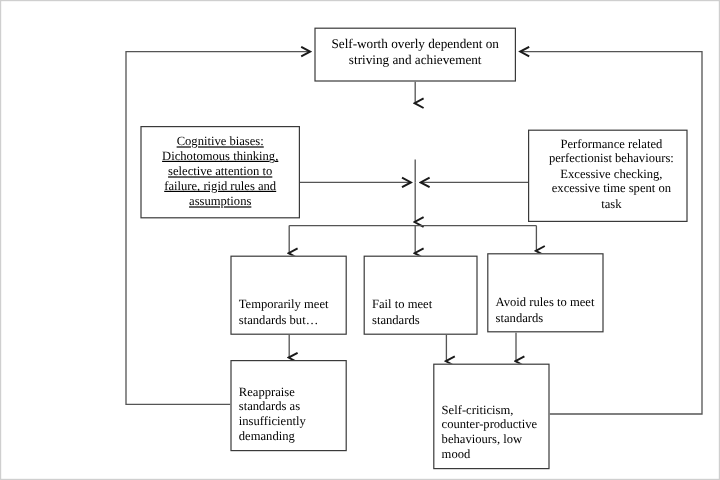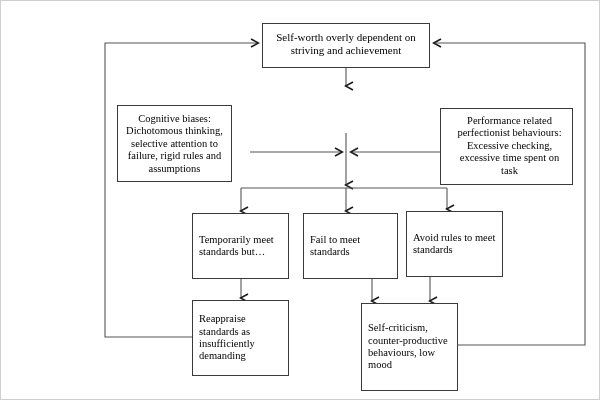--- a/index.html
+++ b/index.html
@@ -32,29 +32,29 @@
     box-sizing:border-box;
     border:1px solid #3a3a3a;
     background:#ffffff;
     display:flex;
     padding:4px 6px;
     line-height:1.18;
   }
   .node .node-text{display:block;width:100%;}
   .node.center-text{align-items:flex-start;justify-content:center;text-align:center;}
   .node.center-text .node-text{text-align:center;}
-  .node.left-text{align-items:center;justify-content:flex-start;text-align:left;}
+  .node.left-text{align-items:flex-end;justify-content:flex-start;text-align:left;}
   .node.left-text .node-text{text-align:left;}
 
   
   #node-self-worth{left:262px;top:23px;width:168px;height:45px;font-size:11px;}
   #node-self-worth .node-text{padding-top:3px;}
   #node-inflexible{left:262px;top:88px;width:168px;height:45px;font-size:11px;}
   #node-inflexible .node-text{padding-top:3px;}
-  #node-cognitive{left:117px;top:105px;width:115px;height:77px;font-size:10.5px;}
+  #node-cognitive{left:117px;top:105px;width:133px;height:77px;font-size:10.5px;text-decoration:underline;}
   #node-cognitive .node-text{padding-top:3px;}
   #node-performance{left:440px;top:108px;width:133px;height:77px;font-size:10.5px;padding-left:12px;}
   #node-performance .node-text{padding-top:2px;}
   #node-temporarily{left:192px;top:213px;width:97px;height:66px;font-size:10.5px;}
   #node-fail{left:303px;top:213px;width:95px;height:66px;font-size:10.5px;}
   #node-avoid{left:406px;top:211px;width:97px;height:66px;font-size:10.5px;}
   #node-reappraise{left:192px;top:300px;width:97px;height:76px;font-size:10.5px;}
   #node-selfcriticism{left:361px;top:303px;width:97px;height:88px;font-size:10.5px;}
 </style>
 </head>

